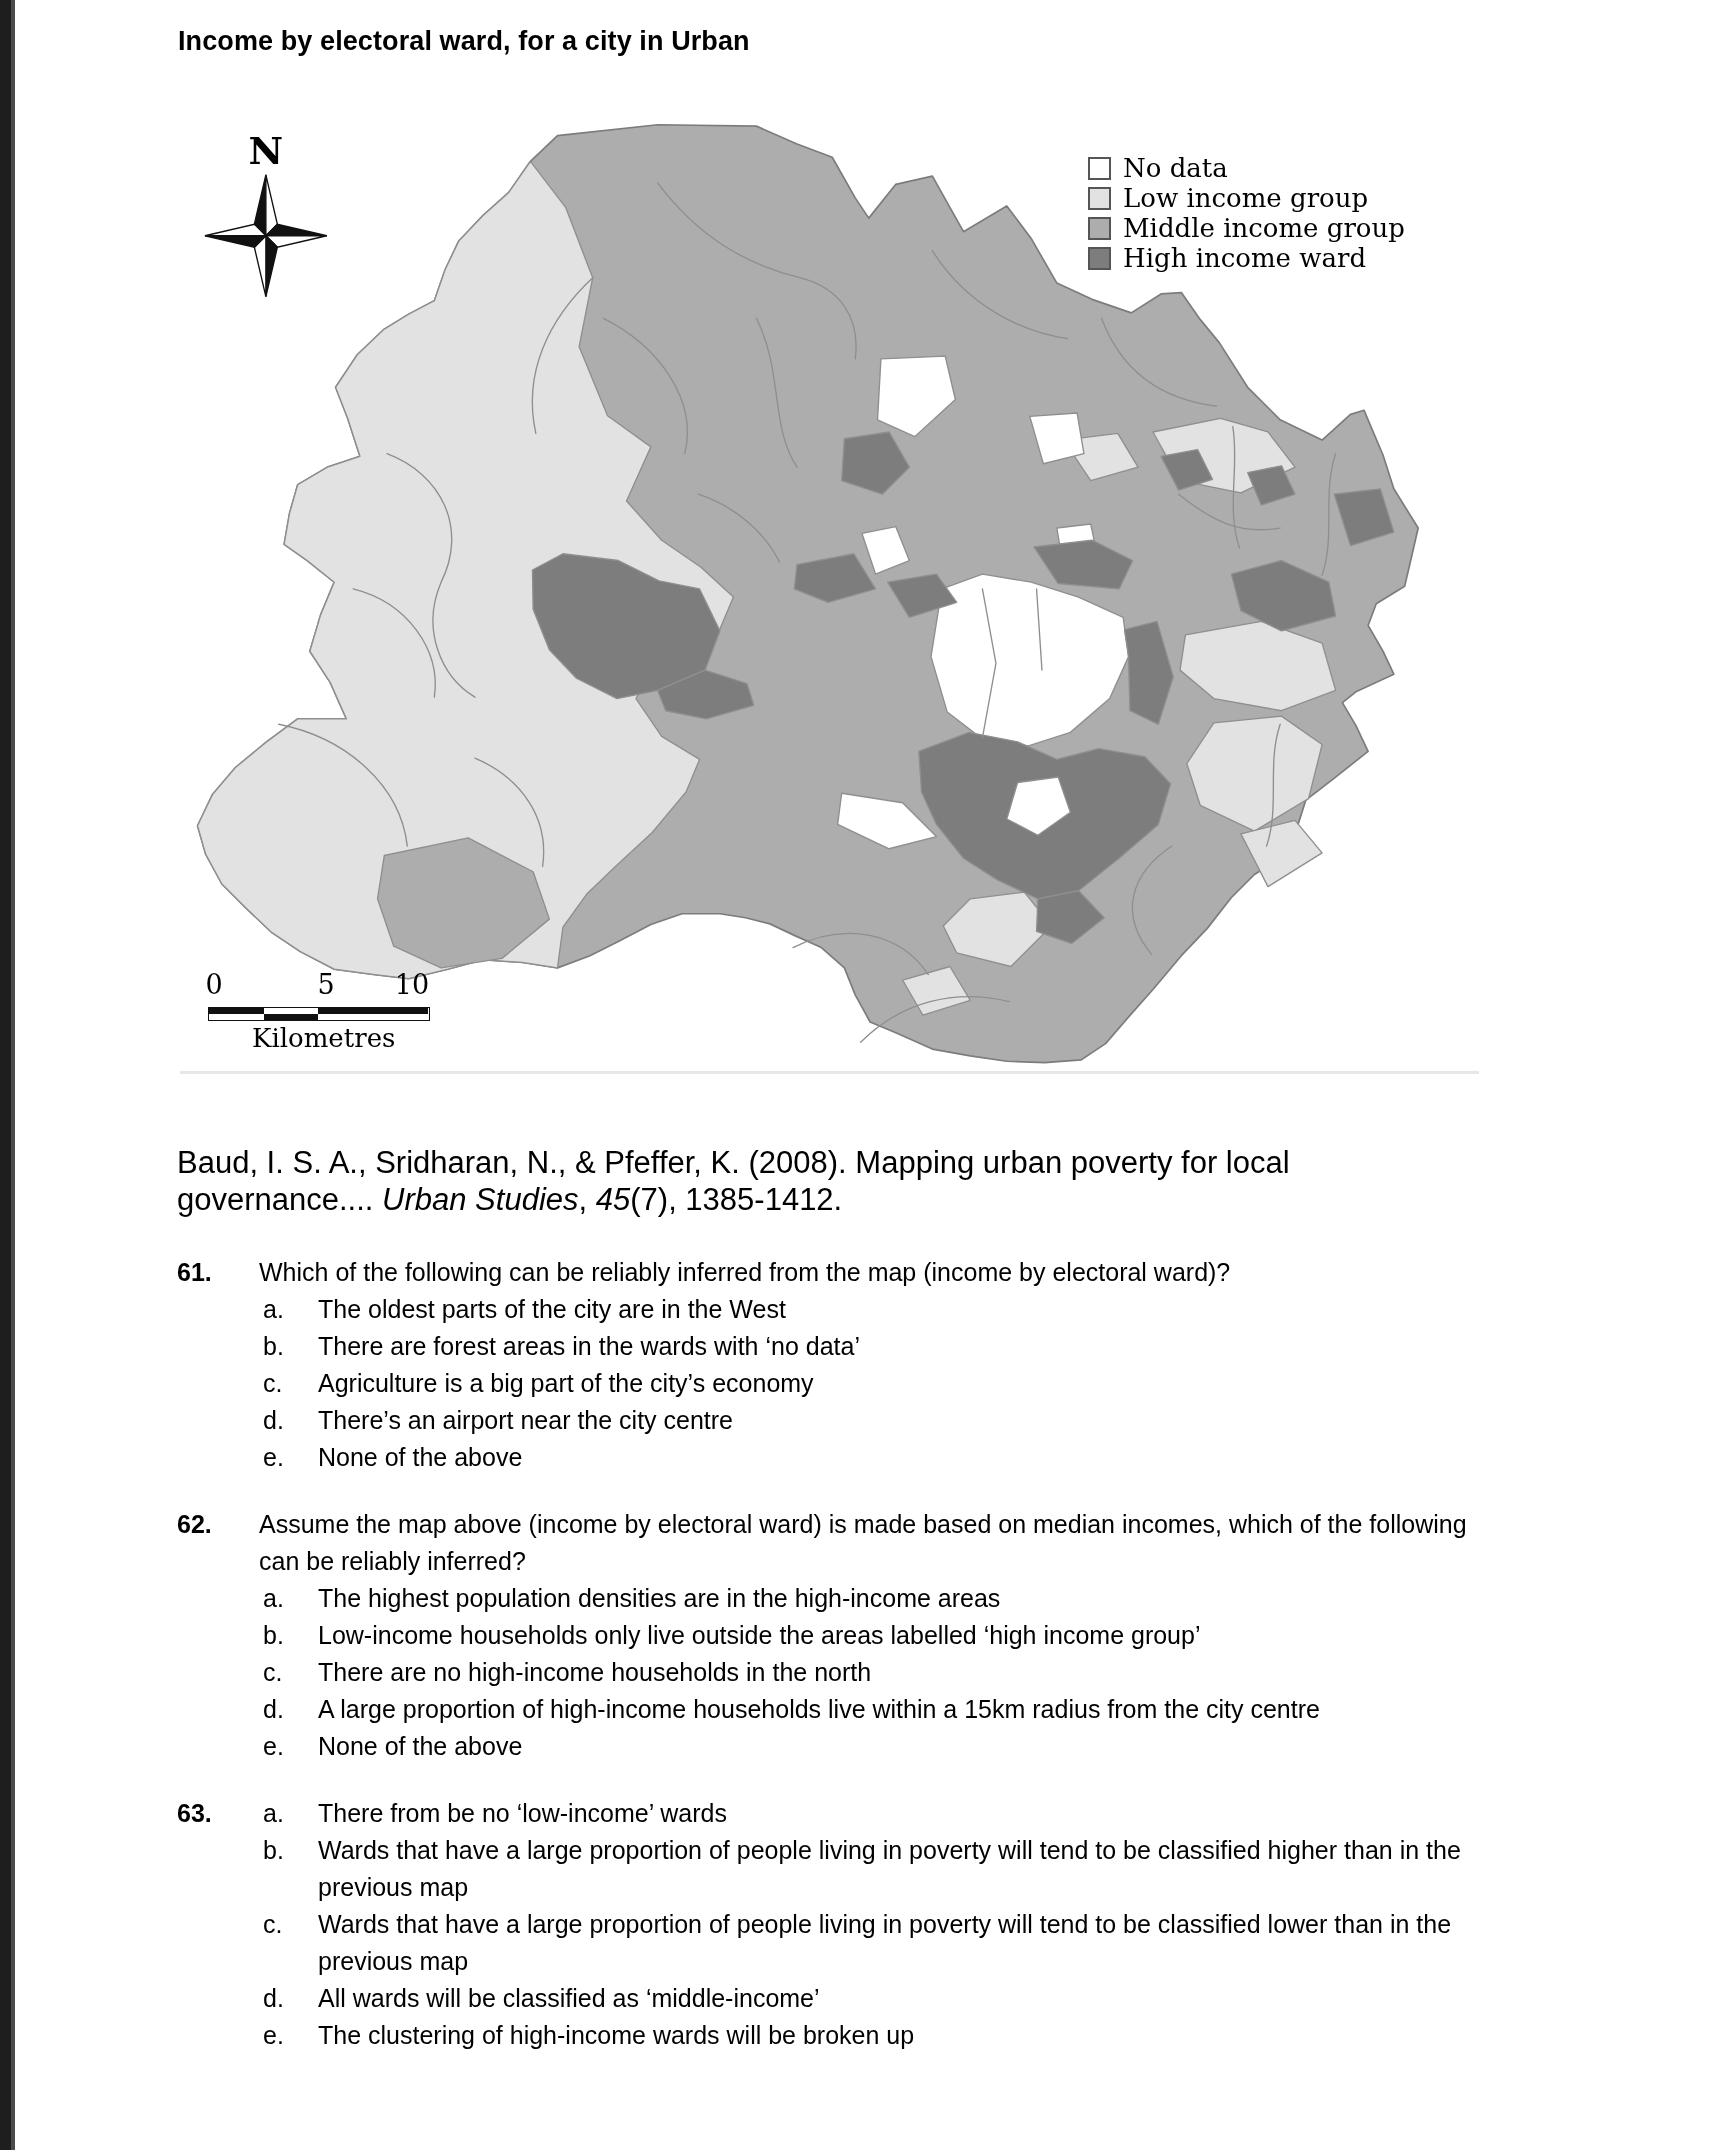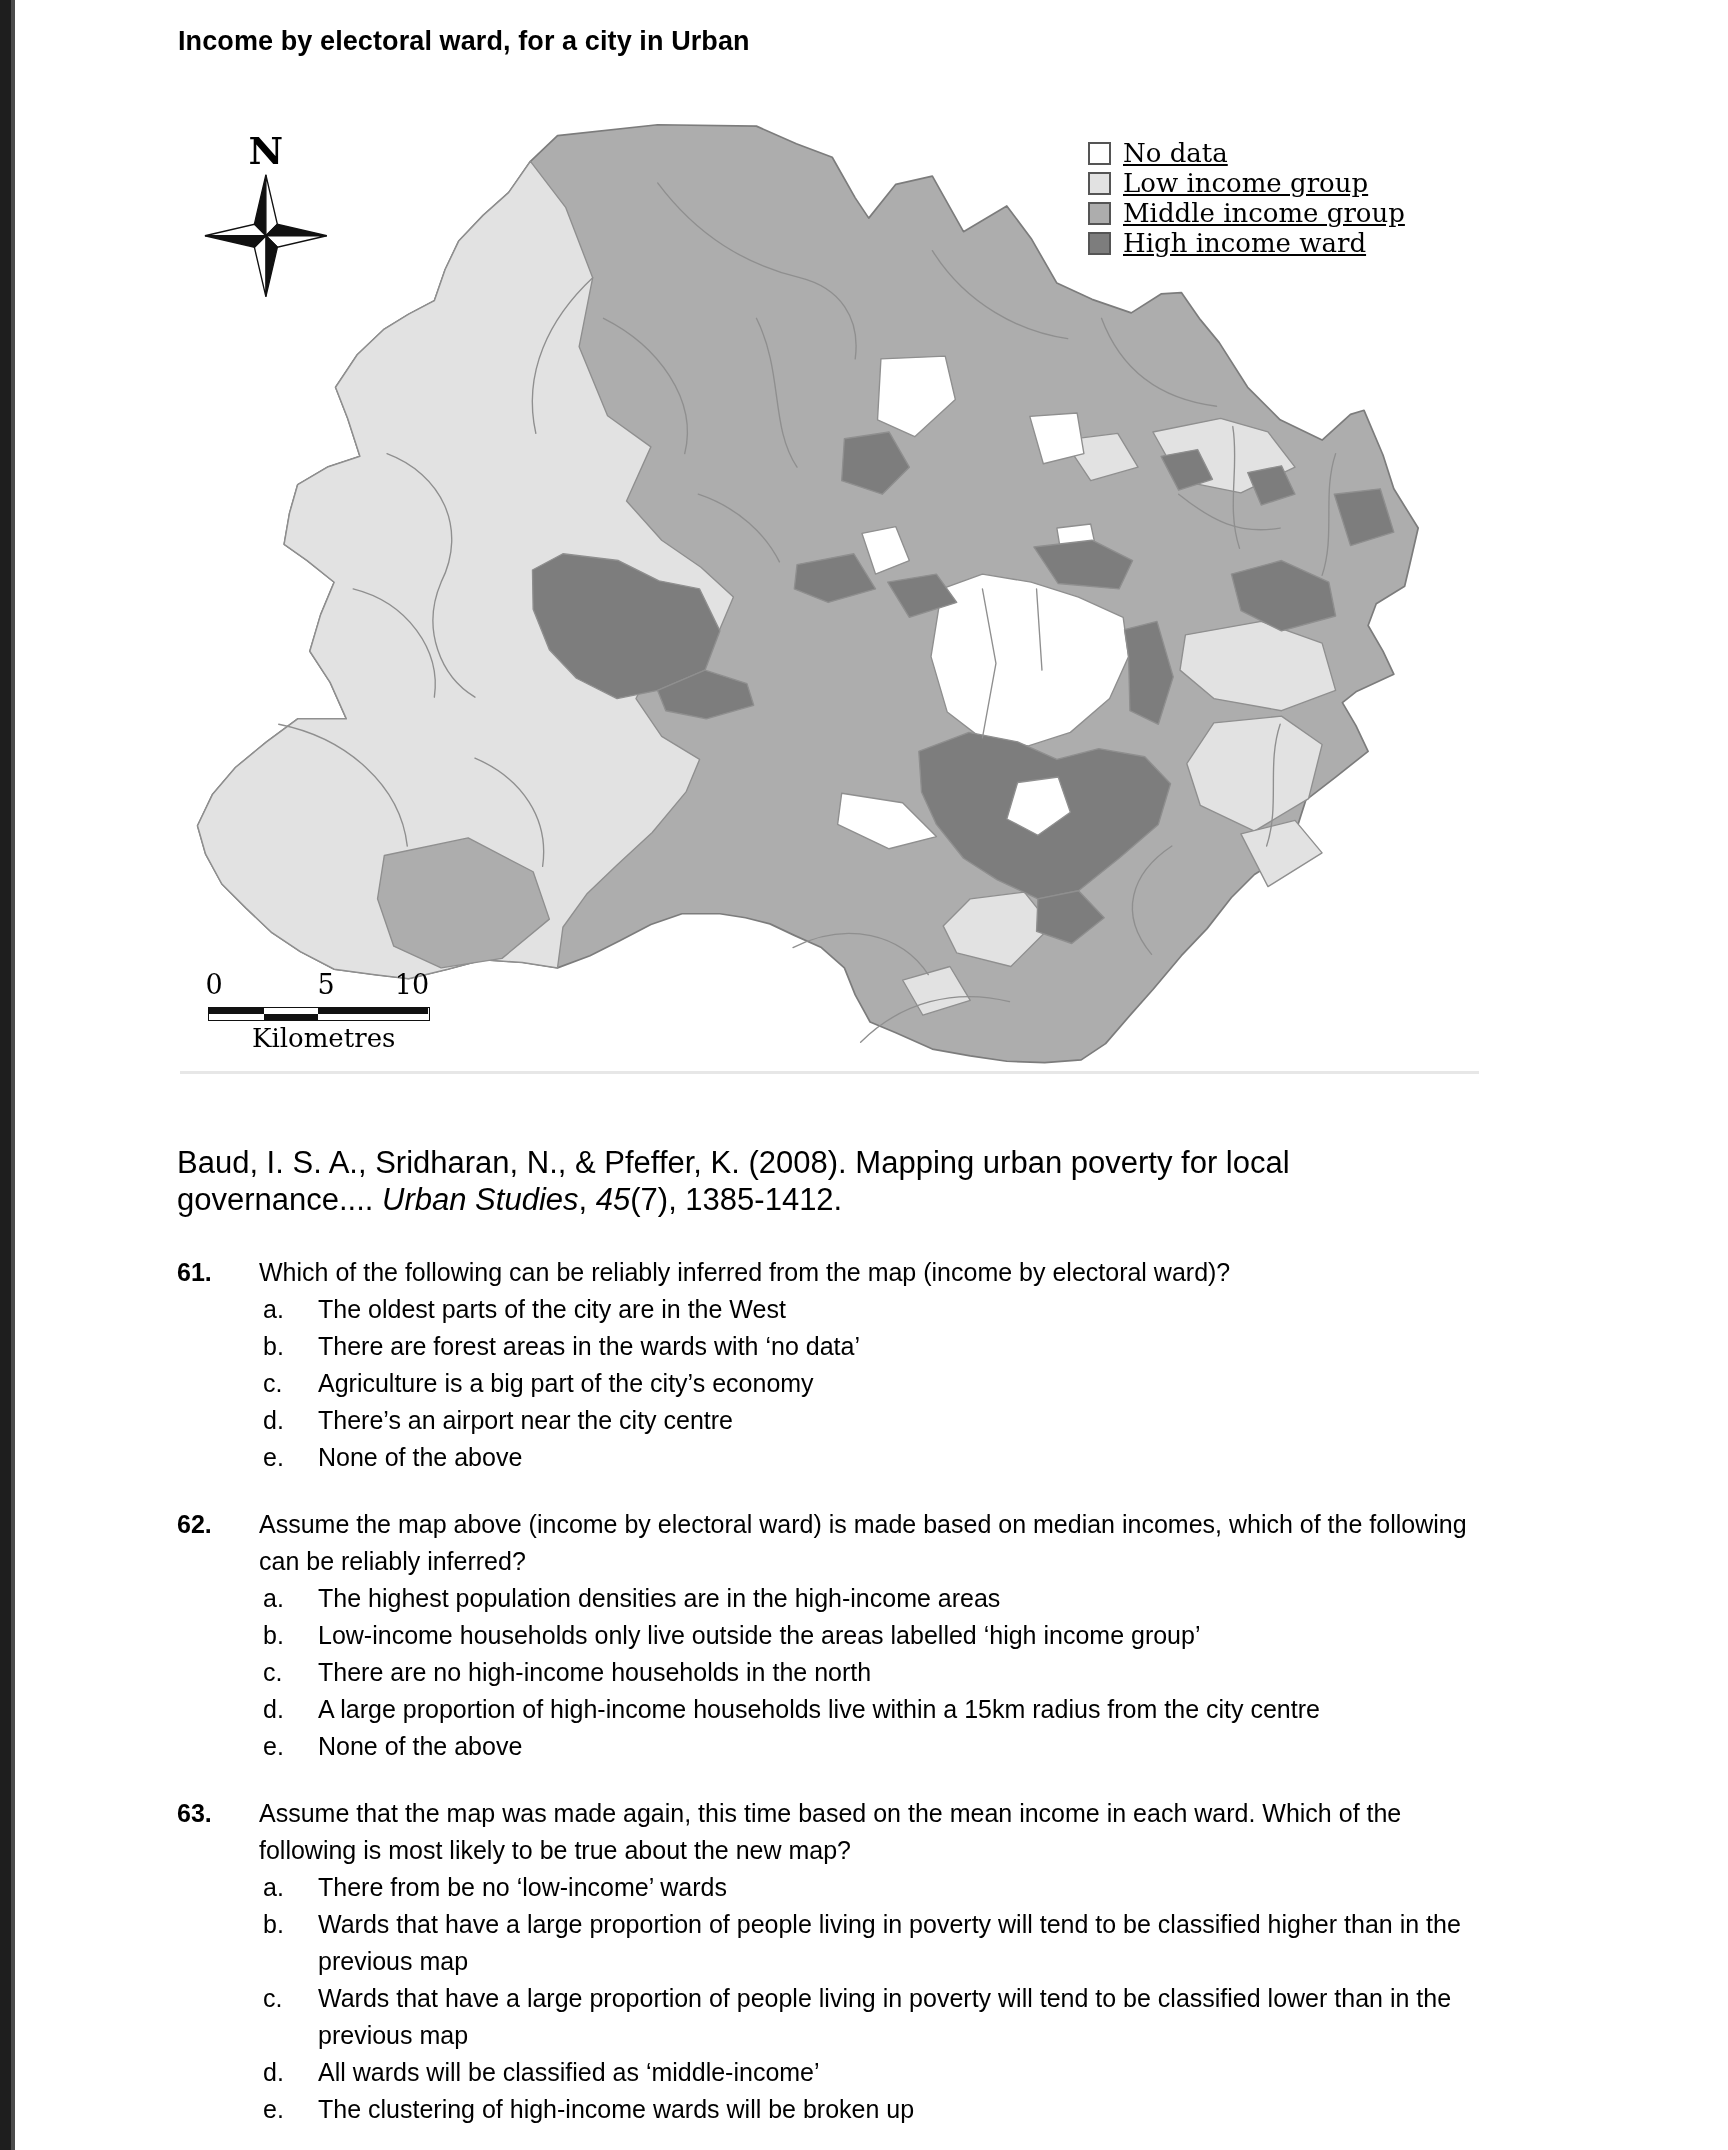--- a/index.html
+++ b/index.html
@@ -16,21 +16,21 @@
 
   
   .map-wrap{position:absolute;left:184px;top:115px;width:1298px;height:956px;}
   .map-svg{position:absolute;left:0;top:0;}
   .f0{fill:var(--lc0);} .f1{fill:var(--lc1);} .f2{fill:var(--lc2);} .f3{fill:var(--lc3);}
   .ward{stroke:#8f8f8f;stroke-width:2;stroke-linejoin:round;}
   .outer{stroke:#7c7c7c;stroke-width:2.5;stroke-linejoin:round;}
   .wline{fill:none;stroke:#8f8f8f;stroke-width:2;stroke-linejoin:round;stroke-linecap:round;}
   .compass-n{font-family:"DejaVu Serif","Liberation Serif",serif;font-size:56px;font-weight:bold;}
 
-  .legend{position:absolute;left:904px;top:23px;text-decoration:underline;}
+  .legend{position:absolute;left:904px;top:38px;}
   .legend-row{display:flex;align-items:center;height:30px;}
   .legend-swatch{width:23px;height:23px;border:2px solid #555;box-sizing:border-box;flex:0 0 auto;}
   .sw0{background:var(--lc0);} .sw1{background:var(--lc1);} .sw2{background:var(--lc2);} .sw3{background:var(--lc3);}
   .legend-label{font-family:"DejaVu Serif","Liberation Serif",serif;font-size:26px;margin-left:12px;white-space:nowrap;}
 
   .scalebar{position:absolute;left:0px;top:854px;width:284px;font-family:"DejaVu Serif","Liberation Serif",serif;}
   .scale-nums{position:relative;height:35px;font-size:27px;}
   .scale-nums span{position:absolute;transform:translateX(-50%);}
   .sn0{left:30px;} .sn1{left:142px;} .sn2{left:228px;}
   .bar{position:absolute;left:24px;top:38px;width:220px;height:12px;border:1.4px solid #111;box-sizing:content-box;}
@@ -260,21 +260,20 @@
       <div class="option">
         <span>e.</span>
         <span>None of the above</span>
       </div>
     </div>
   </div>
 
   <div class="question">
     <div class="q-num">63.</div>
     <div>
-      <div class="q-stem">Assume that the map was made again, this time based on the mean income in each ward. Which of the following is most likely to be true about the new map?</div>
       <div class="option">
         <span>a.</span>
         <span>There from be no ‘low-income’ wards</span>
       </div>
       <div class="option">
         <span>b.</span>
         <span>Wards that have a large proportion of people living in poverty will tend to be classified higher than in the previous map</span>
       </div>
       <div class="option">
         <span>c.</span>

